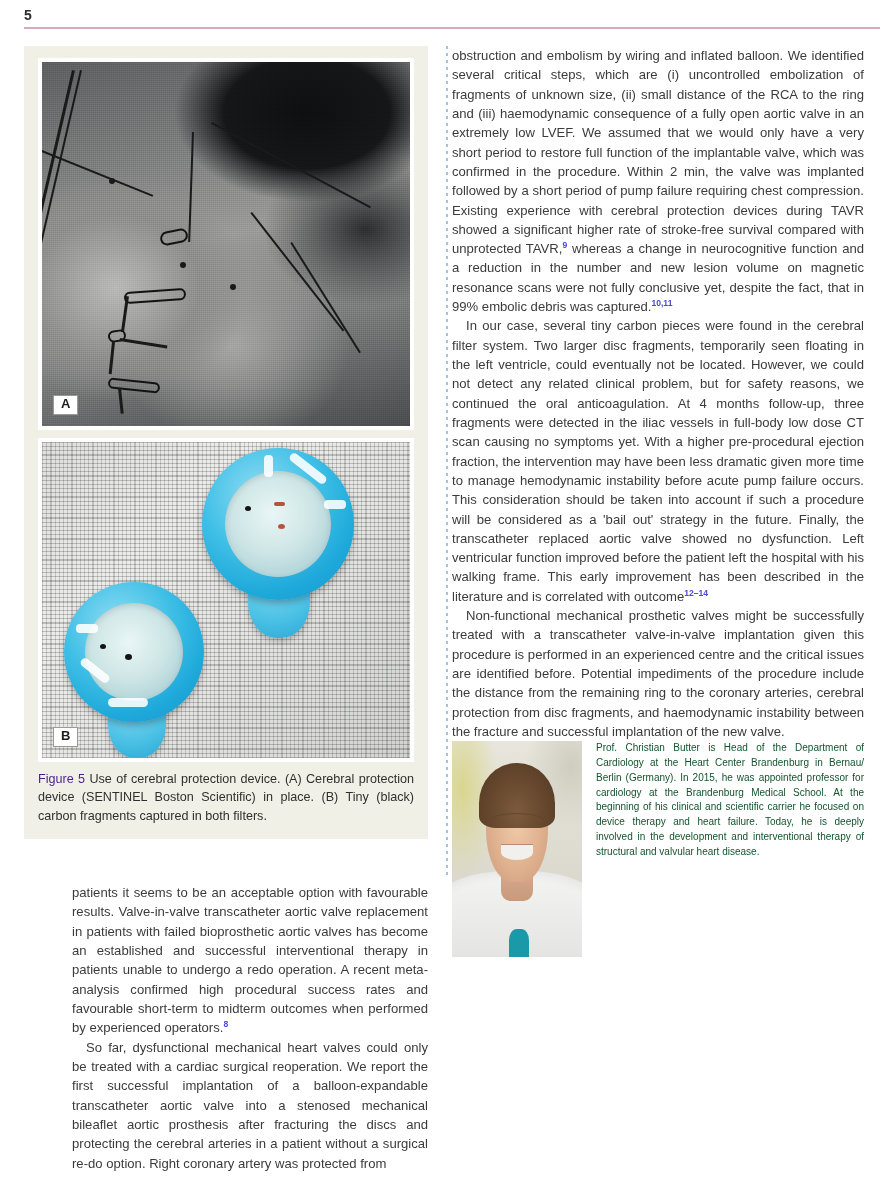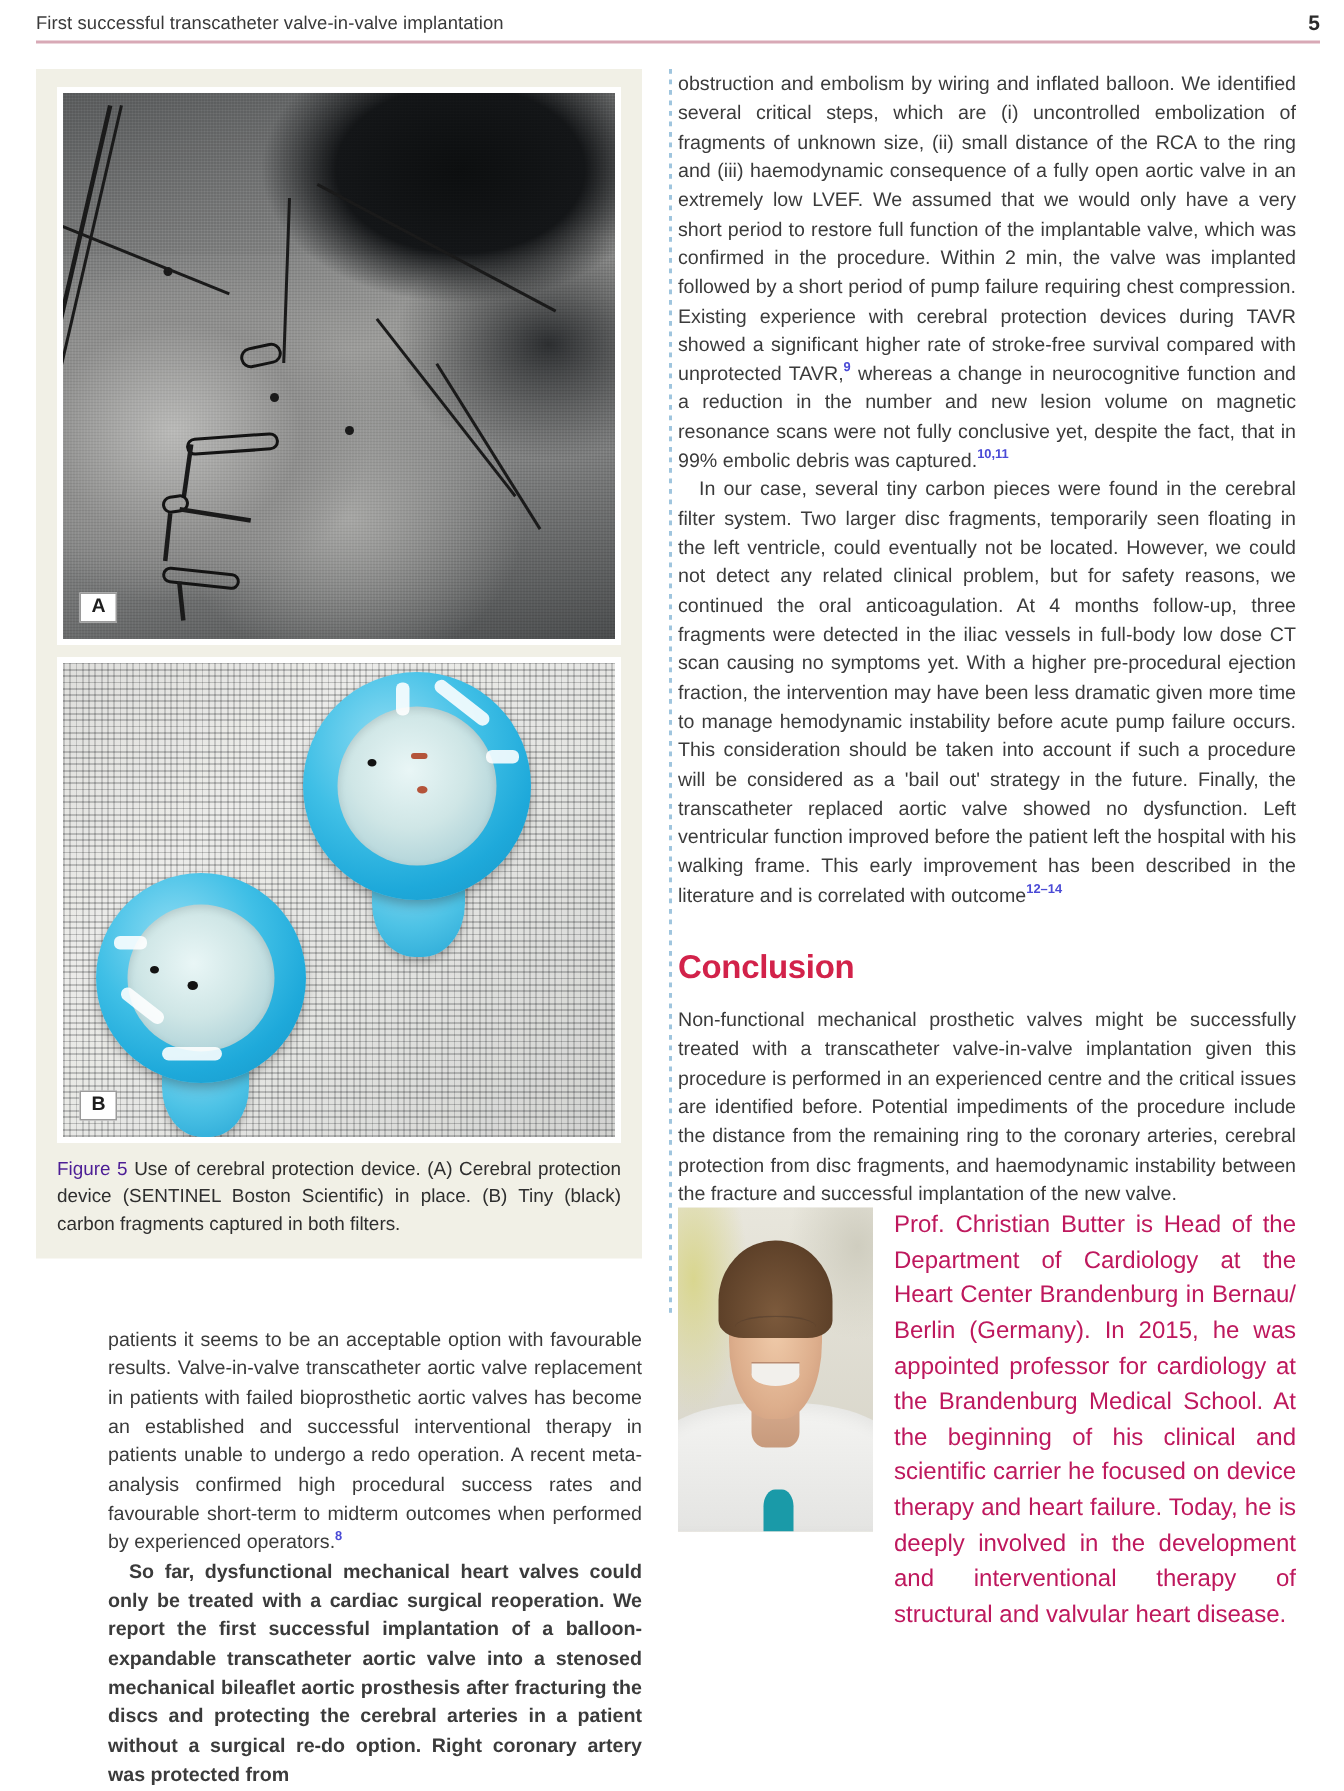--- a/index.html
+++ b/index.html
@@ -178,21 +178,21 @@
     font-size: 13.1px;
     line-height: 1.475;
     text-align: justify;
     color: #3b3b3b;
     margin: 0;
     hyphens: manual;
   }
   .body-p + .body-p { text-indent: 14px; }
 
   #left-body { margin-top: 44px; margin-left: 48px; }
-  #left-body .body-p + .body-p { margin-top: 0; font-weight: bold; }
+  #left-body .body-p + .body-p { margin-top: 0; }
 
   sup.ref {
     color: #4a4ad6;
     font-size: 8.6px;
     font-weight: bold;
     vertical-align: super;
     line-height: 0;
   }
 
   h2.section-head {
@@ -264,31 +264,30 @@
   }
   #author-photo .smile {
     position: absolute;
     left: 38%; top: 48%; width: 24%; height: 7%;
     background: #f2f0ec;
     border-radius: 0 0 60% 60%;
     box-shadow: 0 -1px 0 rgba(140,90,70,.5);
   }
   #bio-text {
     flex: 1 1 auto;
-    font-size: 16px;
+    font-size: 10px;
     line-height: 1.475;
     text-align: justify;
-    color: #be185d;
+    color: #14532d;
   }
 </style>
 </head>
 <body>
 
 <div id="running-head">
-  <span class="rh-title">First successful transcatheter valve-in-valve implantation</span>
   <span class="rh-page">5</span>
 </div>
 <div id="header-rule"></div>
 
 <div id="col-divider"></div>
 
 <div id="col-left">
 
   <div id="figure-box">
 
@@ -360,21 +359,20 @@
     <p class="body-p"><span>So far, dysfunctional mechanical heart valves could only be treated with a cardiac surgical reoperation. We report the first successful implantation of a balloon-expandable transcatheter aortic valve into a stenosed mechanical bileaflet aortic prosthesis after fracturing the discs and protecting the cerebral arteries in a patient without a surgical re-do option. Right coronary artery was protected from</span></p>
   </div>
 </div>
 
 <div id="col-right">
 
   <p class="body-p"><span>obstruction and embolism by wiring and inflated balloon. We identified several critical steps, which are (i) uncontrolled embolization of fragments of unknown size, (ii) small distance of the RCA to the ring and (iii) haemodynamic consequence of a fully open aortic valve in an extremely low LVEF. We assumed that we would only have a very short period to restore full function of the implantable valve, which was confirmed in the procedure. Within 2 min, the valve was implanted followed by a short period of pump failure requiring chest compression. Existing experience with cerebral protection devices during TAVR showed a significant higher rate of stroke-free survival compared with unprotected TAVR,</span><sup class="ref">9</sup><span> whereas a change in neurocognitive function and a reduction in the number and new lesion volume on magnetic resonance scans were not fully conclusive yet, despite the fact, that in 99% embolic debris was captured.</span><sup class="ref">10,11</sup></p>
 
   <p class="body-p" style="text-indent:14px;"><span>In our case, several tiny carbon pieces were found in the cerebral filter system. Two larger disc fragments, temporarily seen floating in the left ventricle, could eventually not be located. However, we could not detect any related clinical problem, but for safety reasons, we continued the oral anticoagulation. At 4 months follow-up, three fragments were detected in the iliac vessels in full-body low dose CT scan causing no symptoms yet. With a higher pre-procedural ejection fraction, the intervention may have been less dramatic given more time to manage hemodynamic instability before acute pump failure occurs. This consideration should be taken into account if such a procedure will be considered as a 'bail out' strategy in the future. Finally, the transcatheter replaced aortic valve showed no dysfunction. Left ventricular function improved before the patient left the hospital with his walking frame. This early improvement has been described in the literature and is correlated with outcome</span><sup class="ref">12–14</sup></p>
 
-  <h2 class="section-head">Conclusion</h2>
   <p class="body-p">Non-functional mechanical prosthetic valves might be successfully treated with a transcatheter valve-in-valve implantation given this procedure is performed in an experienced centre and the critical issues are identified before. Potential impediments of the procedure include the distance from the remaining ring to the coronary arteries, cerebral protection from disc fragments, and haemodynamic instability between the fracture and successful implantation of the new valve.</p>
 
 
   <div id="bio-block">
     <div id="author-photo">
       <div class="bg-blur"></div>
       <div class="coat"></div>
       <div class="collar"></div>
       <div class="neck"></div>
       <div class="face"></div>

